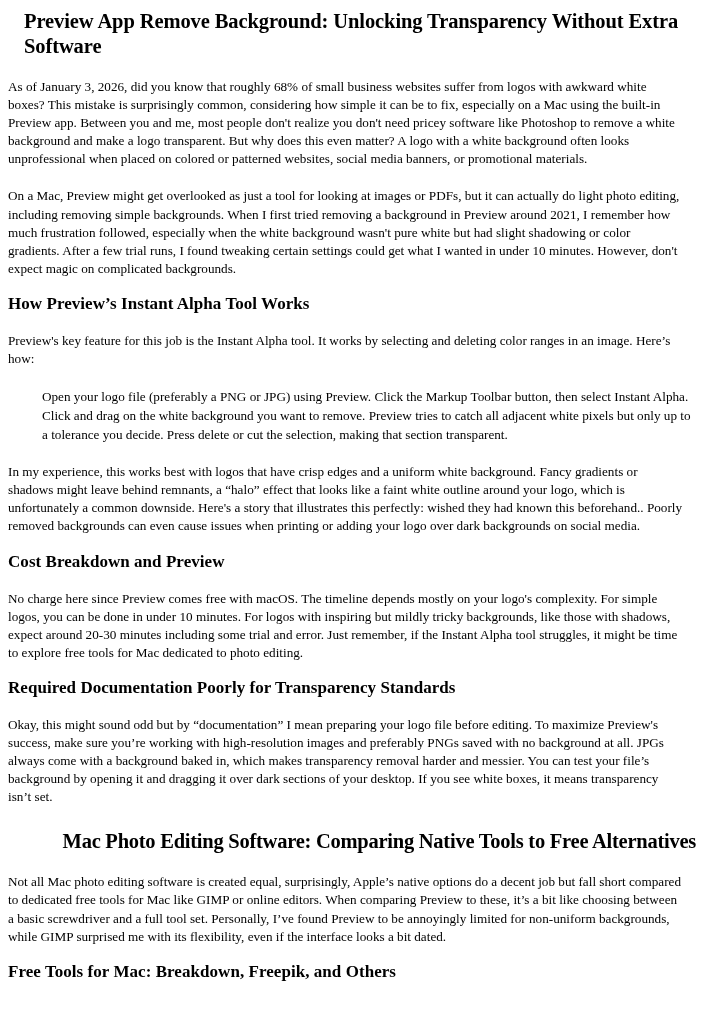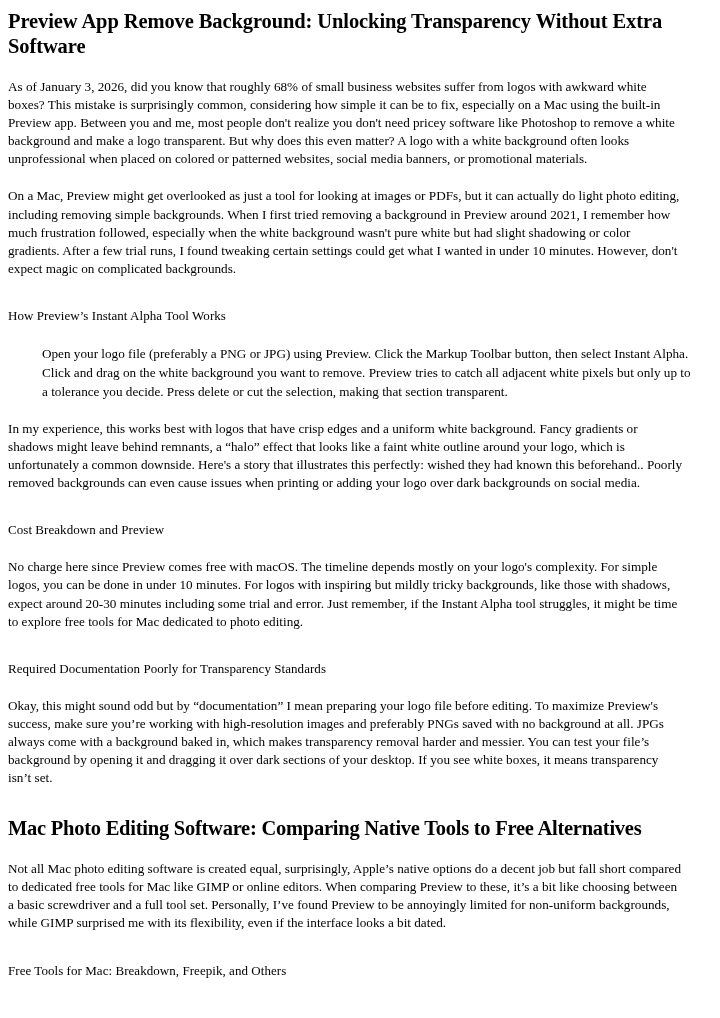--- a/index.html
+++ b/index.html
@@ -17,35 +17,36 @@
   }
   .page {
     padding: 9px 8px 0 8px;
     width: 704px;
     box-sizing: border-box;
   }
   h1.doc-title {
     font-size: 20.5px;
     line-height: 25px;
     font-weight: bold;
-    margin: 0 0 0 0;
+    margin: 0 0 0 16px;
     letter-spacing: -0.1px;
   }
   h2.sec-title {
     font-size: 20.5px;
     line-height: 25px;
     font-weight: bold;
-    margin: 29px 0 0 0;
+    margin: 23px 0 0 0;
     letter-spacing: -0.25px;
+    text-align: right;
   }
   h3.sub-title {
-    font-size: 13px;
+    font-size: 17px;
     line-height: 19px;
-    font-weight: normal;
-    margin: 28px 0 0 0;
+    font-weight: bold;
+    margin: 16px 0 0 0;
     letter-spacing: 0.05px;
   }
   p.para {
     font-size: 13.2px;
     line-height: 18.1px;
     margin: 19px 13px 0 0;
     text-align: left;
   }
   .indented {
     font-size: 13.2px;
@@ -60,20 +61,21 @@
 <div class="page">
 
   <h1 class="doc-title">Preview App Remove Background: Unlocking Transparency Without Extra Software</h1>
 
   <p class="para">As of January 3, 2026, did you know that roughly 68% of small business websites suffer from logos with awkward white boxes? This mistake is surprisingly common, considering how simple it can be to fix, especially on a Mac using the built-in Preview app. Between you and me, most people don't realize you don't need pricey software like Photoshop to remove a white background and make a logo transparent. But why does this even matter? A logo with a white background often looks unprofessional when placed on colored or patterned websites, social media banners, or promotional materials.</p>
 
   <p class="para">On a Mac, Preview might get overlooked as just a tool for looking at images or PDFs, but it can actually do light photo editing, including removing simple backgrounds. When I first tried removing a background in Preview around 2021, I remember how much frustration followed, especially when the white background wasn't pure white but had slight shadowing or color gradients. After a few trial runs, I found tweaking certain settings could get what I wanted in under 10 minutes. However, don't expect magic on complicated backgrounds.</p>
 
   <h3 class="sub-title">How Preview’s Instant Alpha Tool Works</h3>
 
+  <p class="para">Preview's key feature for this job is the Instant Alpha tool. It works by selecting and deleting color ranges in an image. Here’s how:</p>
 
   <div class="indented">Open your logo file (preferably a PNG or JPG) using Preview. Click the Markup Toolbar button, then select Instant Alpha. Click and drag on the white background you want to remove. Preview tries to catch all adjacent white pixels but only up to a tolerance you decide. Press delete or cut the selection, making that section transparent.</div>
 
   <p class="para">In my experience, this works best with logos that have crisp edges and a uniform white background. Fancy gradients or shadows might leave behind remnants, a “halo” effect that looks like a faint white outline around your logo, which is unfortunately a common downside. Here's a story that illustrates this perfectly: wished they had known this beforehand.. Poorly removed backgrounds can even cause issues when printing or adding your logo over dark backgrounds on social media.</p>
 
   <h3 class="sub-title">Cost Breakdown and Preview</h3>
 
   <p class="para">No charge here since Preview comes free with macOS. The timeline depends mostly on your logo's complexity. For simple logos, you can be done in under 10 minutes. For logos with inspiring but mildly tricky backgrounds, like those with shadows, expect around 20-30 minutes including some trial and error. Just remember, if the Instant Alpha tool struggles, it might be time to explore free tools for Mac dedicated to photo editing.</p>
 
   <h3 class="sub-title">Required Documentation Poorly for Transparency Standards</h3>

